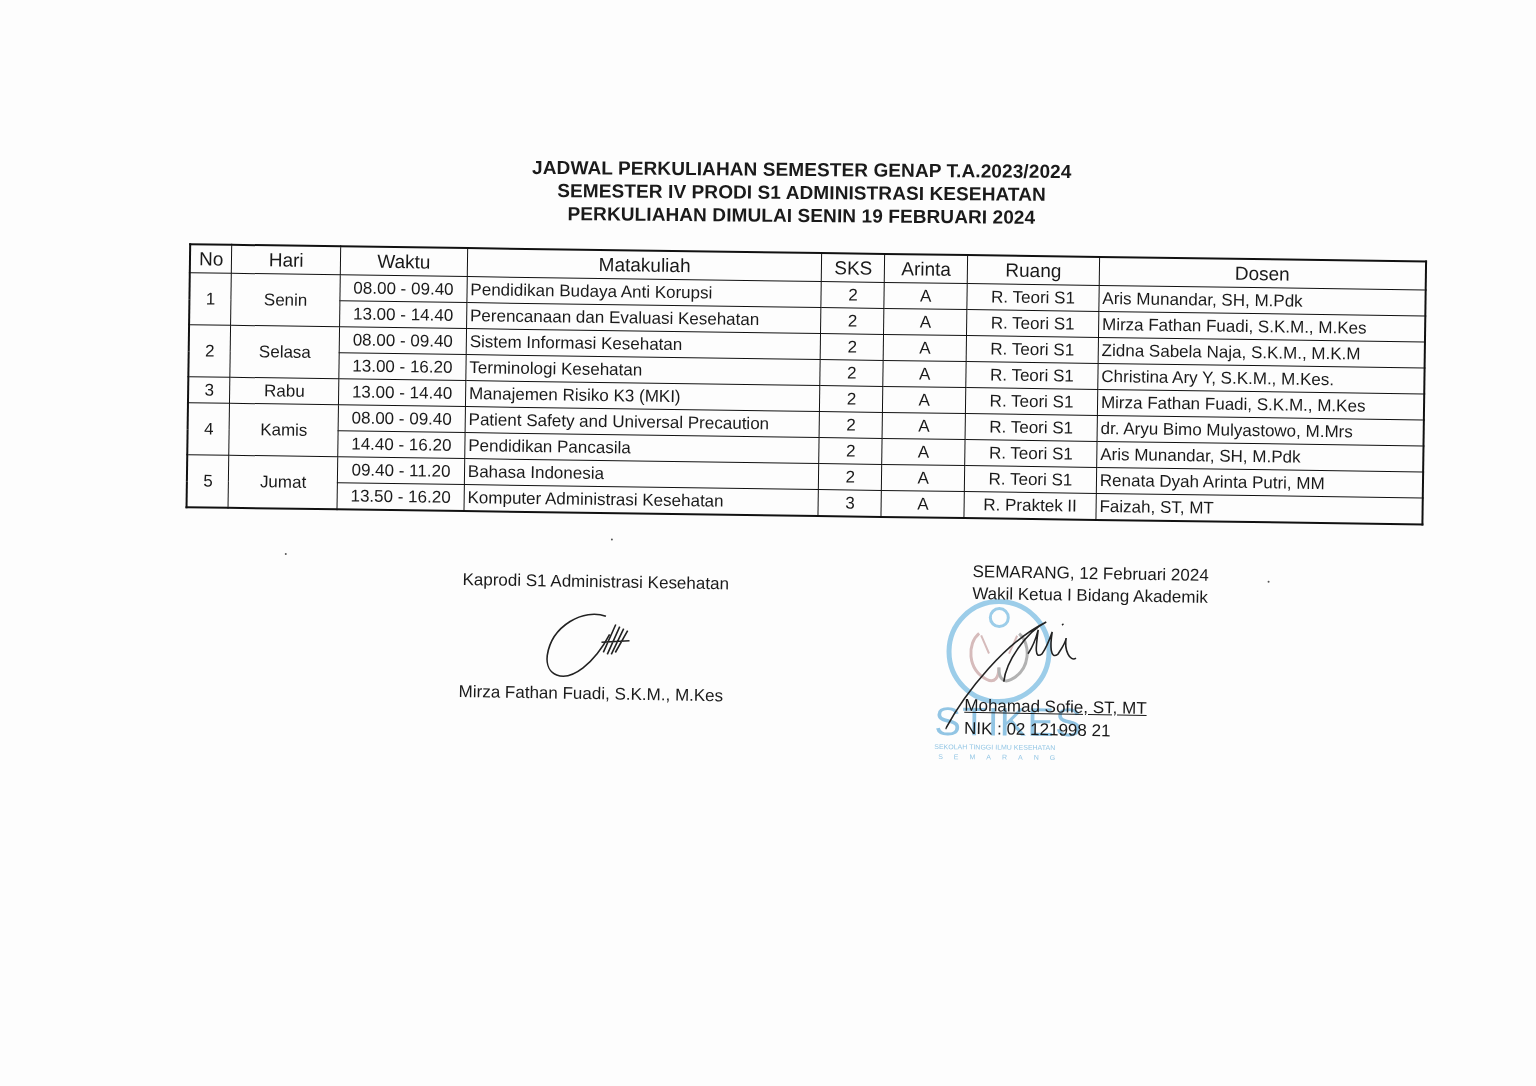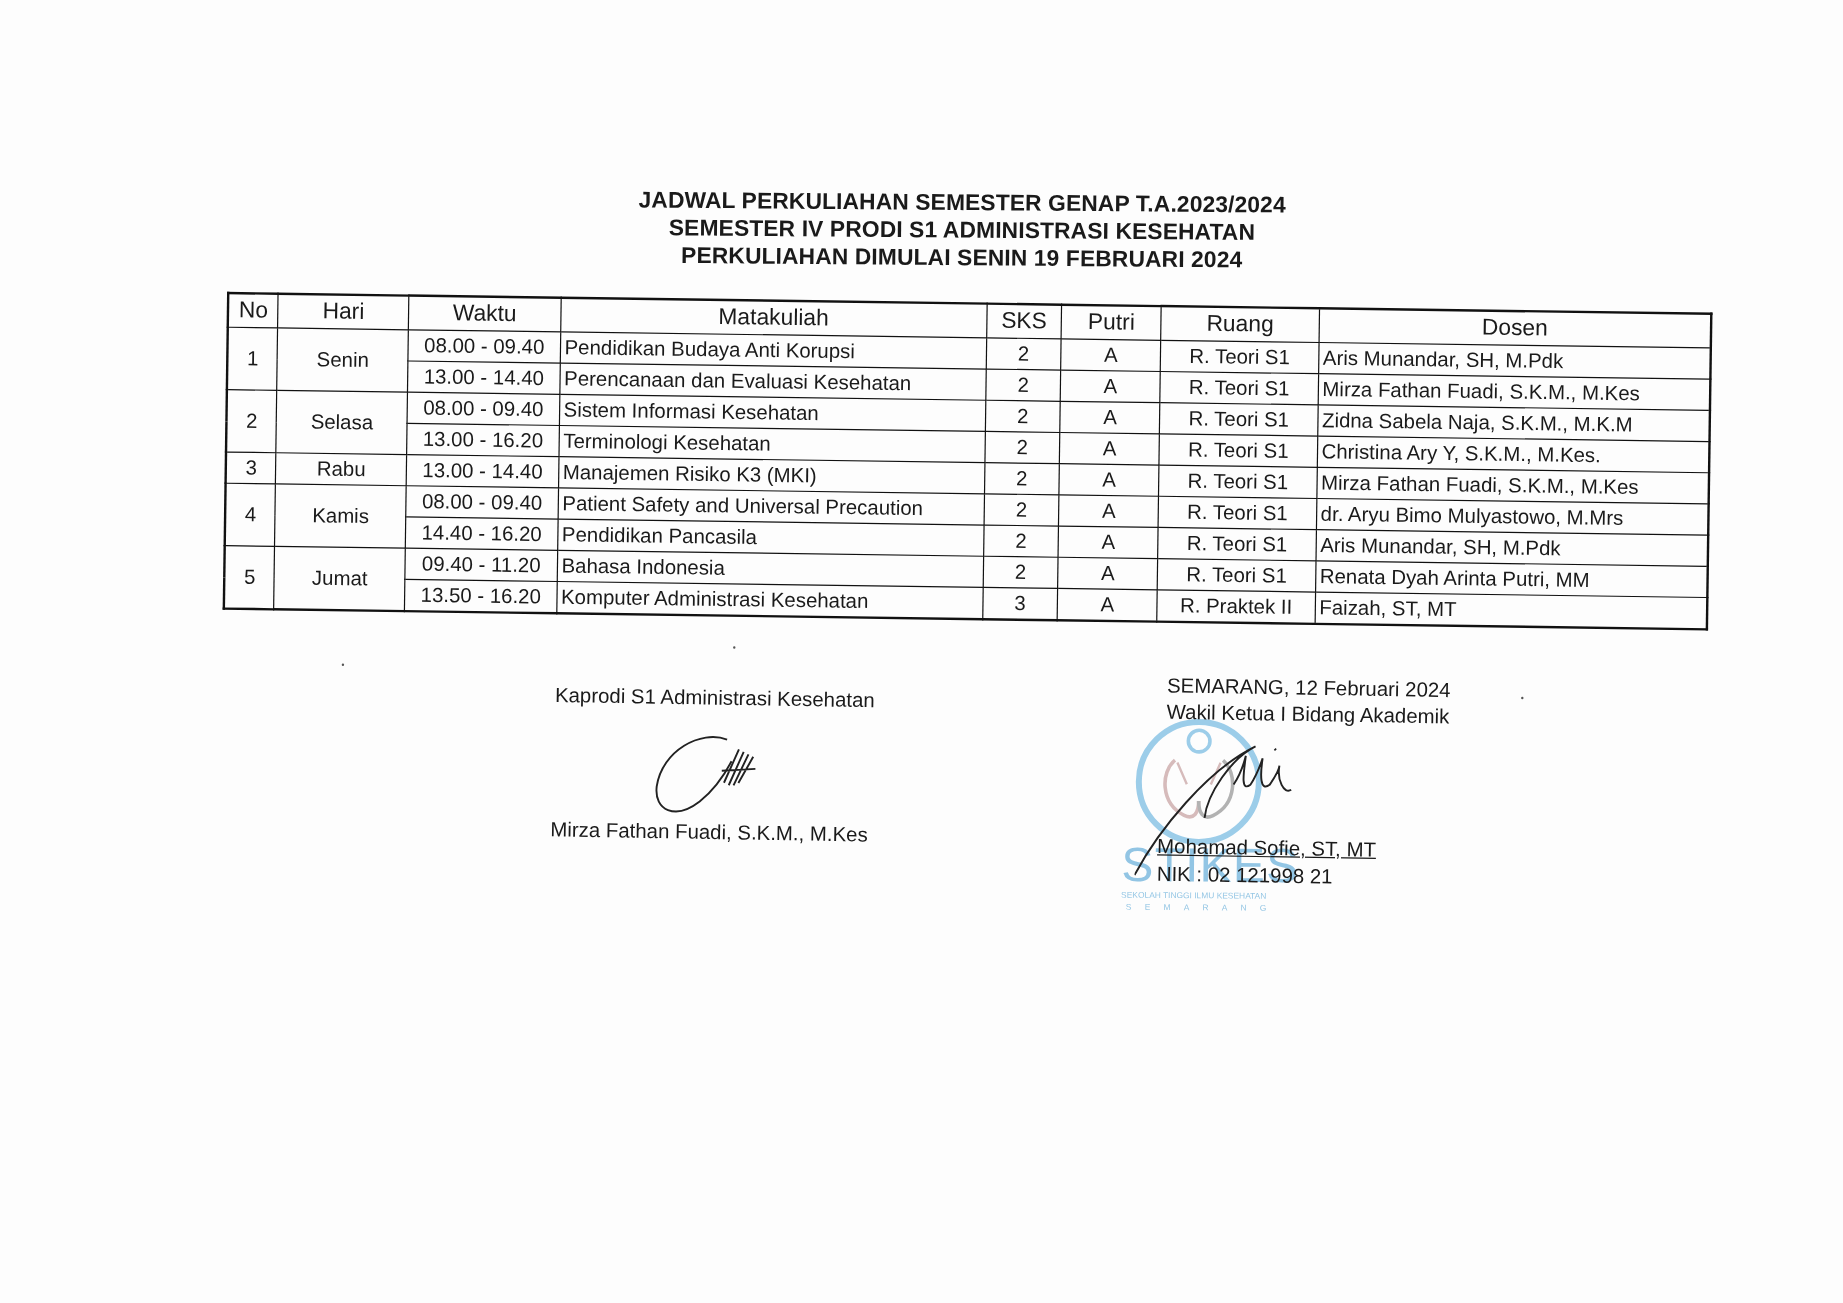--- a/index.html
+++ b/index.html
@@ -88,21 +88,21 @@
         <col class="c-ruang">
         <col class="c-dosen">
     </colgroup>
     <thead>
       <tr>
         <th>No</th>
         <th>Hari</th>
         <th>Waktu</th>
         <th>Matakuliah</th>
         <th>SKS</th>
-        <th>Putri</th>
+        <th>Arinta</th>
         <th>Ruang</th>
         <th>Dosen</th>
       </tr>
     </thead>
     <tbody>
 
       <tr>
         <td class="c" rowspan="2">1</td>
         <td class="c" rowspan="2">Senin</td>
         <td class="c">08.00 - 09.40</td>

